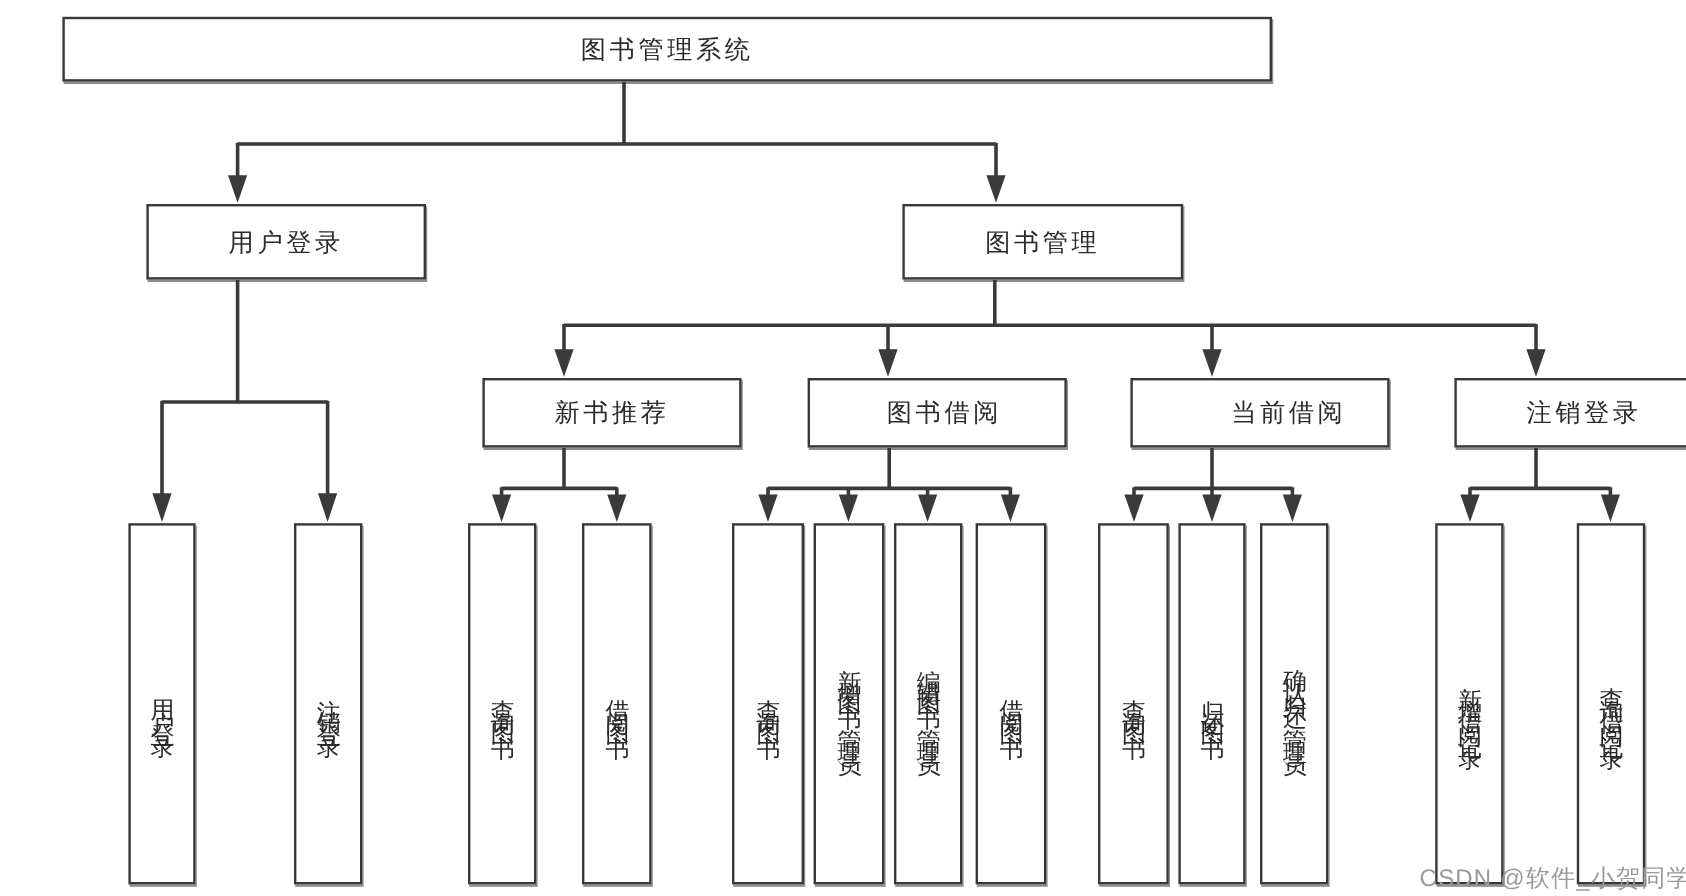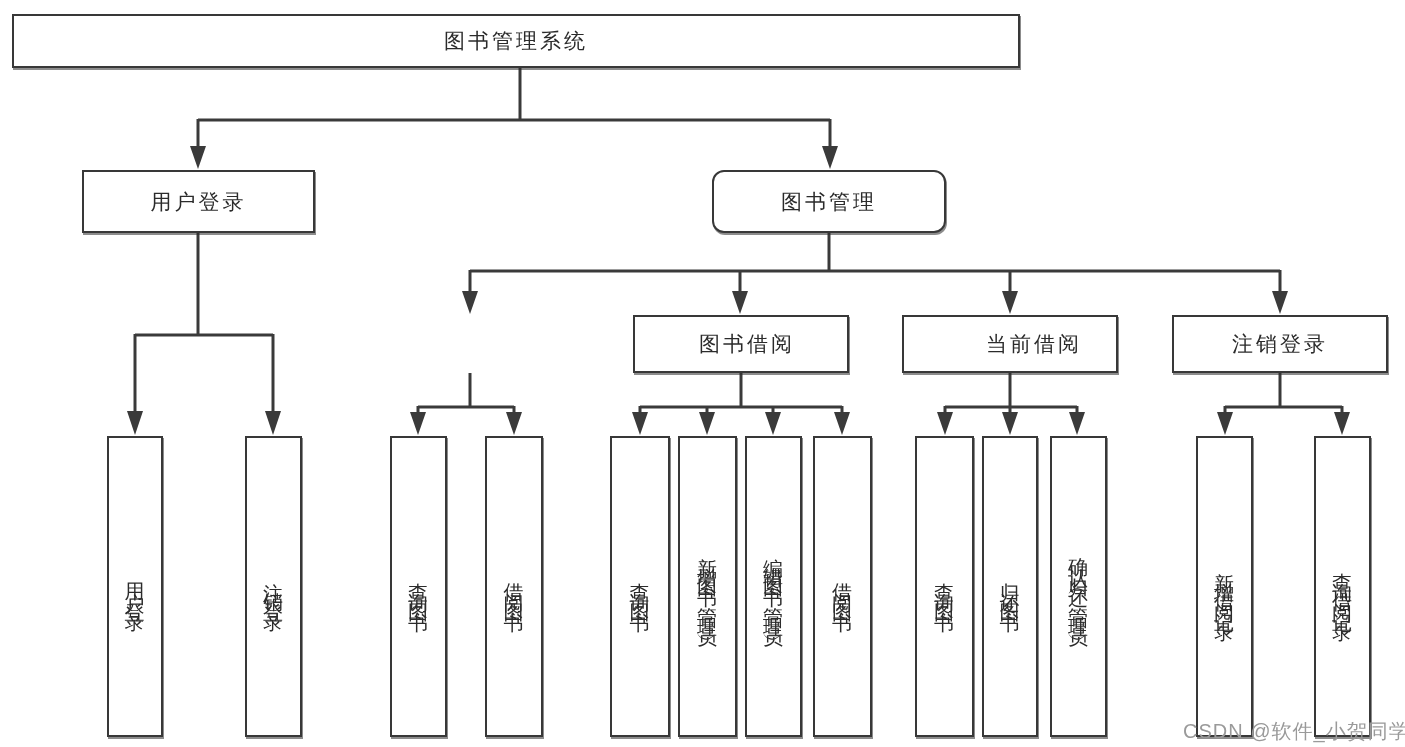--- a/index.html
+++ b/index.html
@@ -31,20 +31,21 @@
     box-shadow: 1px 2px 0 rgba(45,45,45,0.55);
     display: flex;
     align-items: center;
     justify-content: center;
     text-align: center;
   }
   .node.h {
     font-size: 21px;
     letter-spacing: 3px;
     white-space: nowrap;
+    margin-left: 40px;
   }
   .node.v span {
     writing-mode: vertical-rl;
     text-orientation: mixed;
     font-size: 20px;
     line-height: 1;
     letter-spacing: 10px;
   }
   .watermark {
     position: absolute;
@@ -138,22 +139,23 @@
     </g>
     <g fill="#3a3a3a" stroke="none">
       <polygon points="1217,412 1233,412 1225,435"></polygon>
       <polygon points="1334,412 1350,412 1342,435"></polygon>
     </g>
   </svg>
 
   <div class="node h" style="left:12px; top:14px; width:1008px; height:54px;">图书管理系统</div>
 
   <div class="node h" style="left:82px; top:170px; width:233px; height:63px;">用户登录</div>
-  <div class="node h" style="left:712px; top:170px; width:234px; height:63px;border-radius:12px;">图书管理</div>
-
+  <div class="node h" style="left:712px; top:170px; width:234px; height:63px;">图书管理</div>
+
+  <div class="node h" style="left:362px; top:315px; width:216px; height:58px;">新书推荐</div>
   <div class="node h" style="left:633px; top:315px; width:216px; height:58px;padding-left:12px;">图书借阅</div>
   <div class="node h" style="left:902px; top:315px; width:216px; height:58px;padding-left:48px;">当前借阅</div>
   <div class="node h" style="left:1172px; top:315px; width:216px; height:58px;">注销登录</div>
 
   <div class="node v" style="left:107px; top:436px; width:56px; height:301px;">
     <span>用户登录</span>
   </div>
   <div class="node v" style="left:245px; top:436px; width:57px; height:301px;">
     <span>注销登录</span>
   </div>

